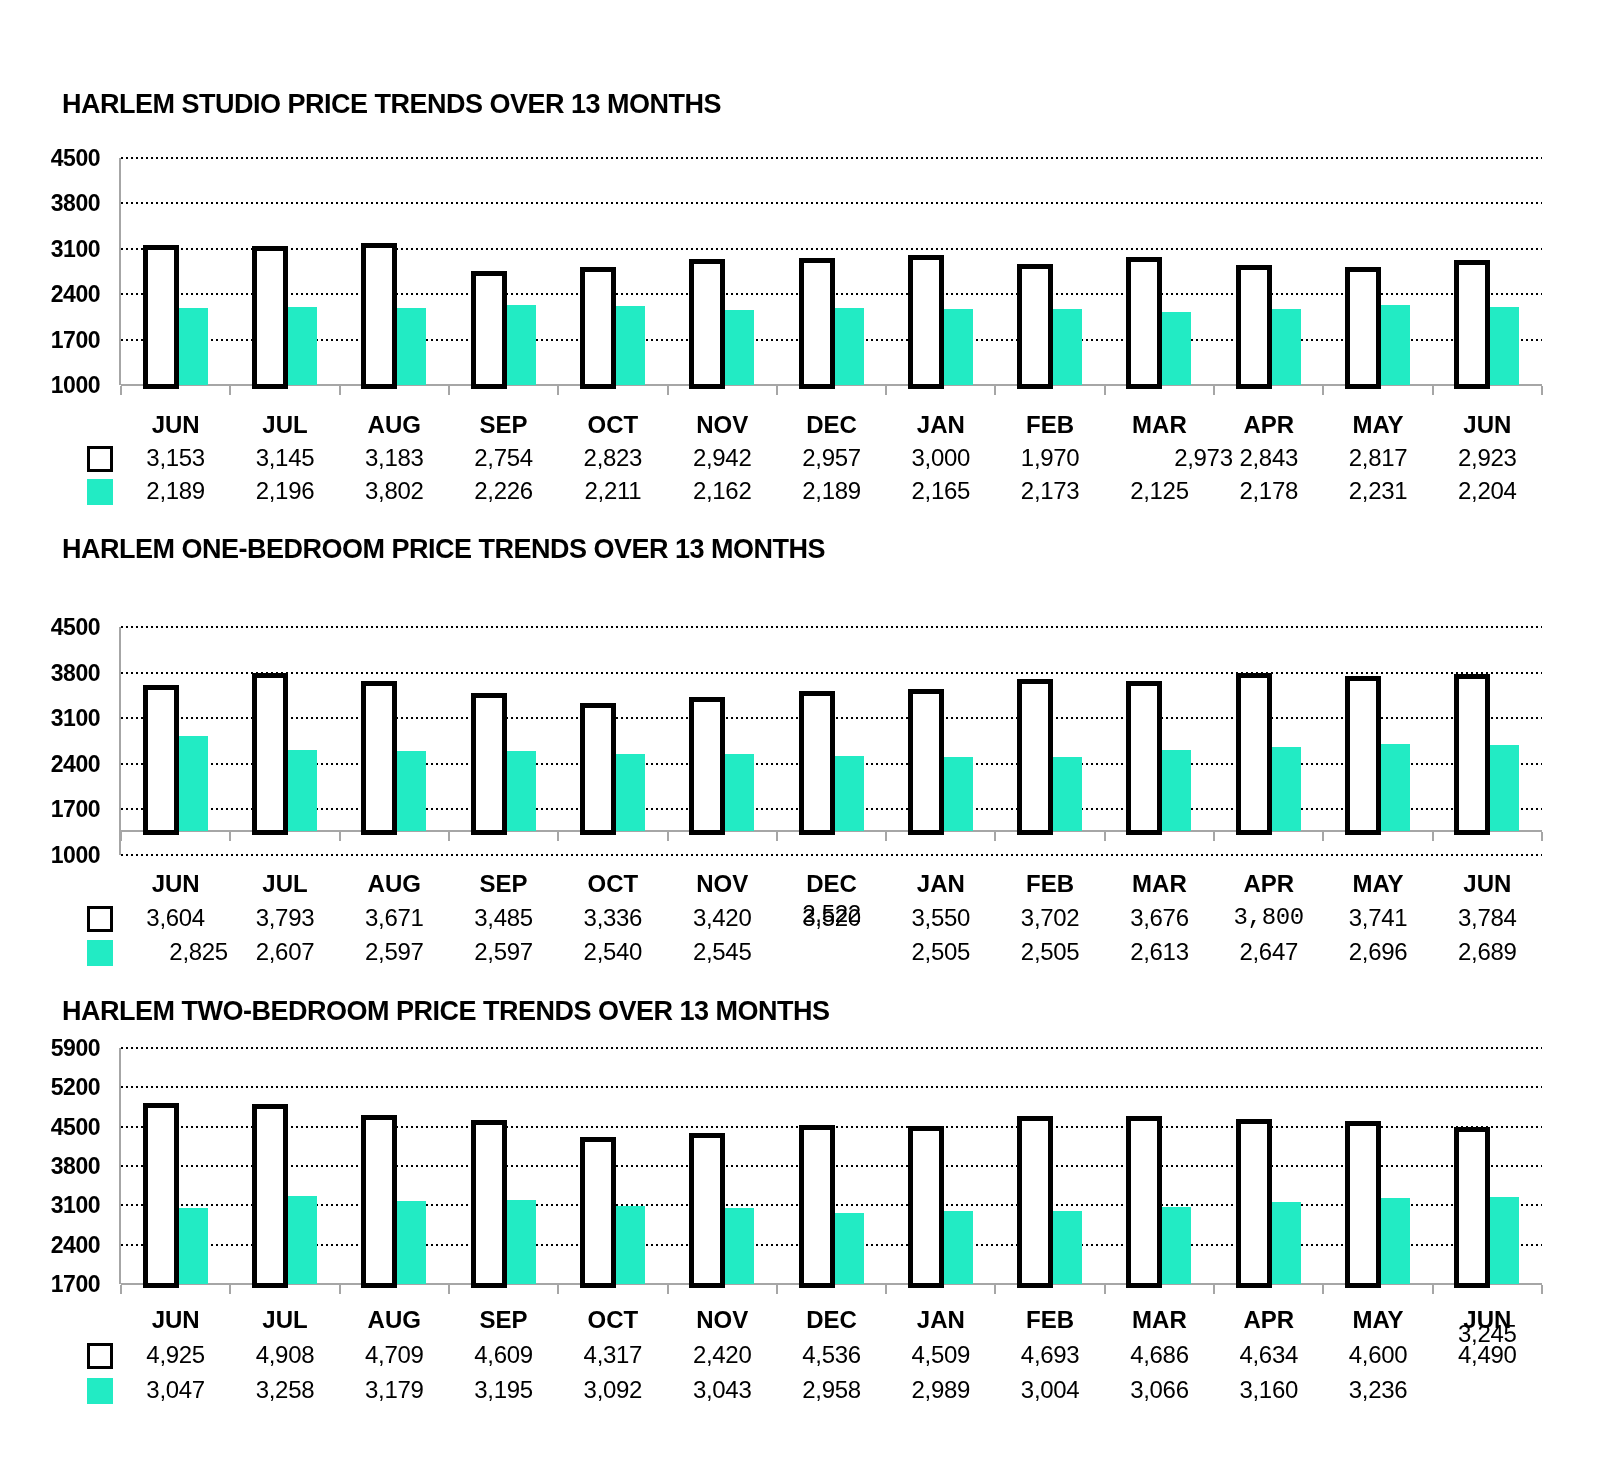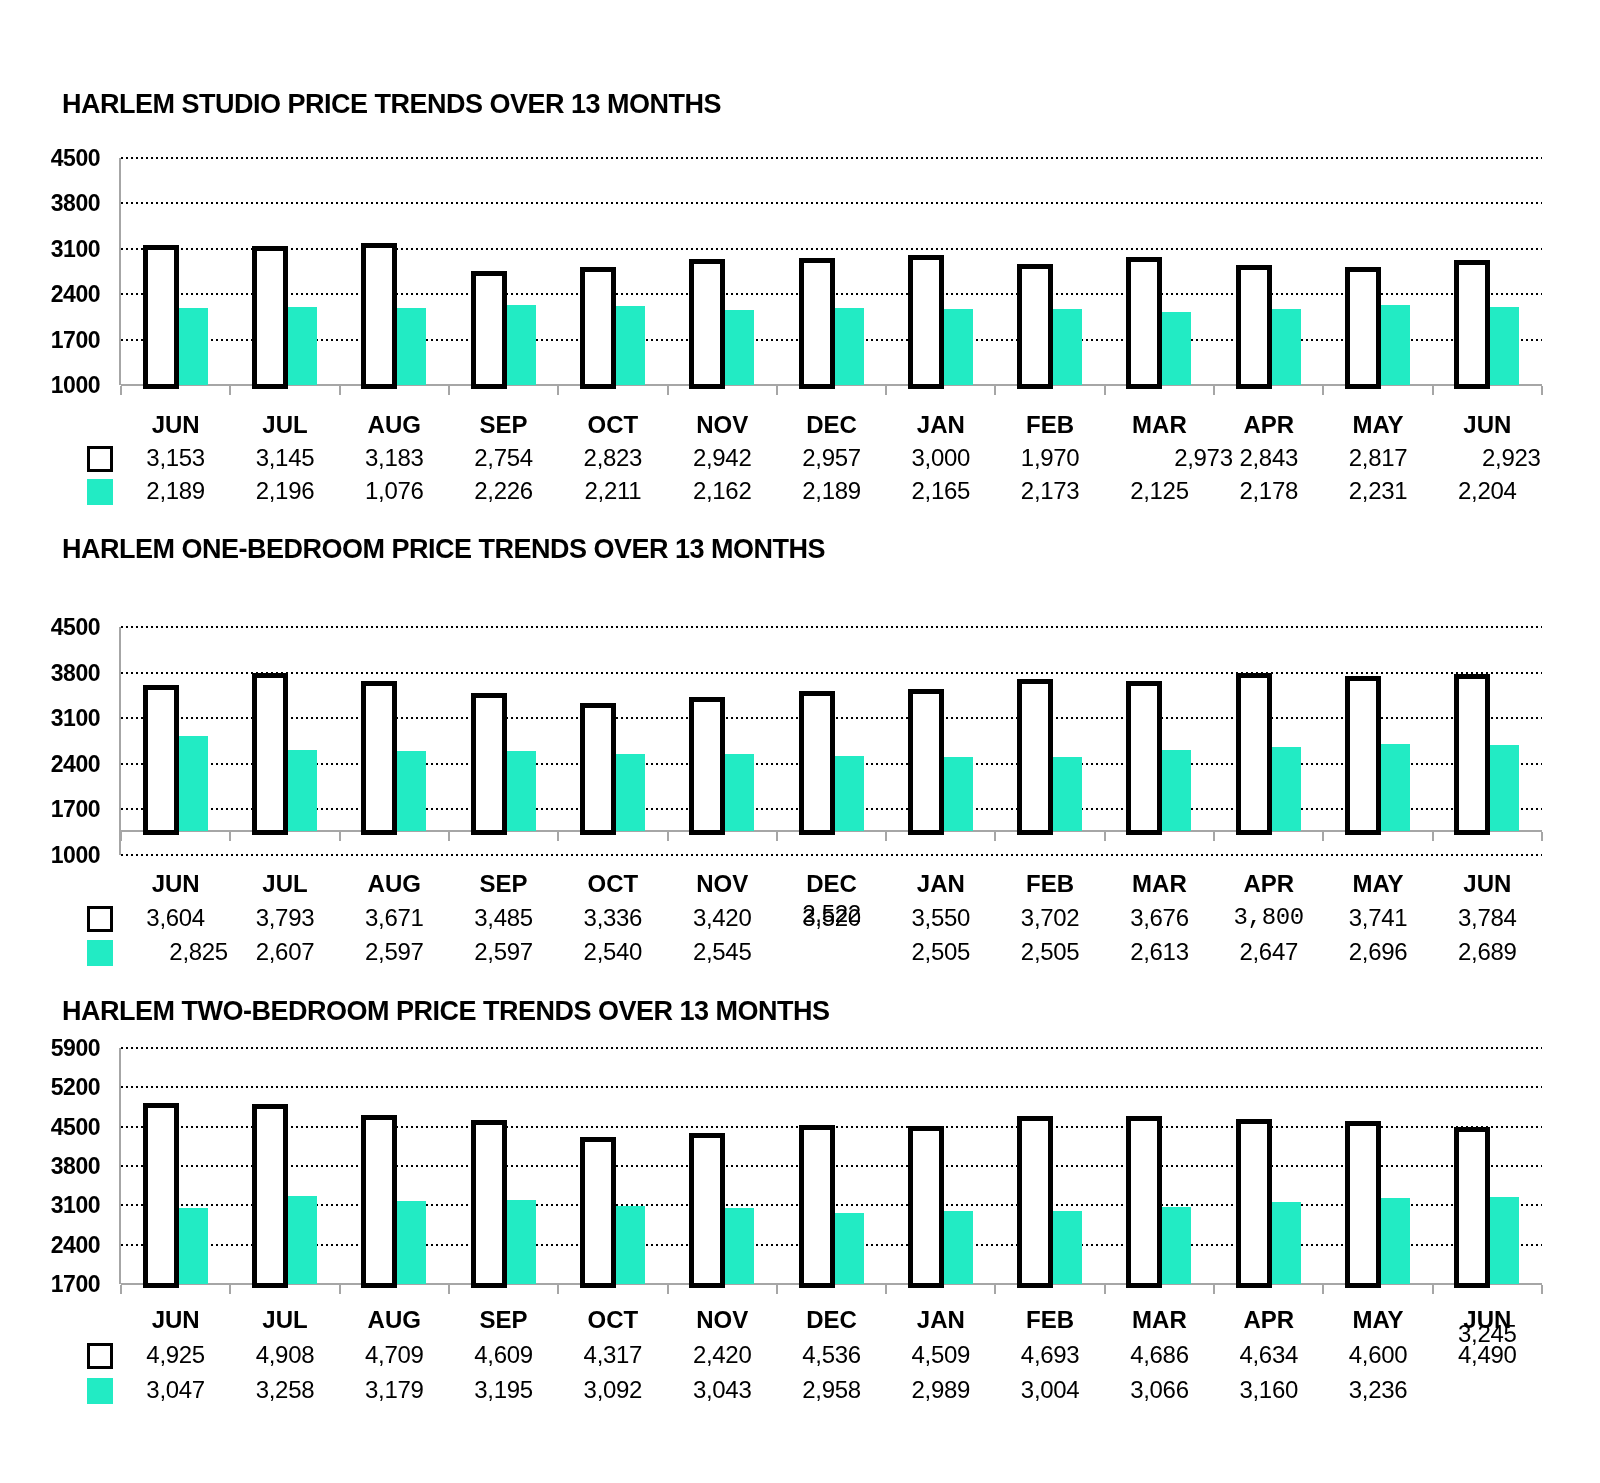--- a/index.html
+++ b/index.html
@@ -79,21 +79,21 @@
       <div class="abs val" style="left: 175.654px; top: 477px;">2,189</div>
       <div class="abs bar-d" style="left: 251.962px; top: 245.881px; width: 36px; height: 143.119px;"></div>
       <div class="abs bar-n" style="left: 287.962px; top: 307.431px; width: 29px; height: 77.5691px;"></div>
       <div class="abs mon" style="left: 284.962px; top: 411px;">JUL</div>
       <div class="abs val" style="left: 284.962px; top: 444px;">3,145</div>
       <div class="abs val" style="left: 284.962px; top: 477px;">2,196</div>
       <div class="abs bar-d" style="left: 361.269px; top: 243.417px; width: 36px; height: 145.583px;"></div>
       <div class="abs bar-n" style="left: 397.269px; top: 308.404px; width: 29px; height: 76.5963px;"></div>
       <div class="abs mon" style="left: 394.269px; top: 411px;">AUG</div>
       <div class="abs val" style="left: 394.269px; top: 444px;">3,183</div>
-      <div class="abs val" style="left: 394.269px; top: 477px;">1,076</div>
+      <div class="abs val" style="left: 394.269px; top: 477px;">3,802</div>
       <div class="abs bar-d" style="left: 470.577px; top: 271.241px; width: 36px; height: 117.759px;"></div>
       <div class="abs bar-n" style="left: 506.577px; top: 305.485px; width: 29px; height: 79.5149px;"></div>
       <div class="abs mon" style="left: 503.577px; top: 411px;">SEP</div>
       <div class="abs val" style="left: 503.577px; top: 444px;">2,754</div>
       <div class="abs val" style="left: 503.577px; top: 477px;">2,226</div>
       <div class="abs bar-d" style="left: 579.885px; top: 266.765px; width: 36px; height: 122.235px;"></div>
       <div class="abs bar-n" style="left: 615.885px; top: 306.458px; width: 29px; height: 78.542px;"></div>
       <div class="abs mon" style="left: 612.885px; top: 411px;">OCT</div>
       <div class="abs val" style="left: 612.885px; top: 444px;">2,823</div>
       <div class="abs val" style="left: 612.885px; top: 477px;">2,211</div>
@@ -128,21 +128,21 @@
       <div class="abs val" style="left: 1268.73px; top: 444px;">2,843</div>
       <div class="abs val" style="left: 1268.73px; top: 477px;">2,178</div>
       <div class="abs bar-d" style="left: 1345.04px; top: 267.155px; width: 36px; height: 121.845px;"></div>
       <div class="abs bar-n" style="left: 1381.04px; top: 305.161px; width: 29px; height: 79.8391px;"></div>
       <div class="abs mon" style="left: 1378.04px; top: 411px;">MAY</div>
       <div class="abs val" style="left: 1378.04px; top: 444px;">2,817</div>
       <div class="abs val" style="left: 1378.04px; top: 477px;">2,231</div>
       <div class="abs bar-d" style="left: 1454.35px; top: 260.28px; width: 36px; height: 128.72px;"></div>
       <div class="abs bar-n" style="left: 1490.35px; top: 306.912px; width: 29px; height: 78.088px;"></div>
       <div class="abs mon" style="left: 1487.35px; top: 411px;">JUN</div>
-      <div class="abs val" style="left: 1487.35px; top: 444px; margin-left: 24px;">2,923</div>
+      <div class="abs val" style="left: 1487.35px; top: 444px;">2,923</div>
       <div class="abs val" style="left: 1487.35px; top: 477px;">2,204</div>
       <div class="abs rsw rsw-d" style="top: 446px;"></div>
       <div class="abs rsw rsw-n" style="top: 479px;"></div>
     </div>
   <div class="chart-layer">
       <div class="abs grid" style="left: 121px; top: 626px; width: 1421px;"></div>
       <div class="abs ylab" style="top: 614px;">4500</div>
       <div class="abs grid" style="left: 121px; top: 671.5px; width: 1421px;"></div>
       <div class="abs ylab" style="top: 659.5px;">3800</div>
       <div class="abs grid" style="left: 121px; top: 717px; width: 1421px;"></div>

